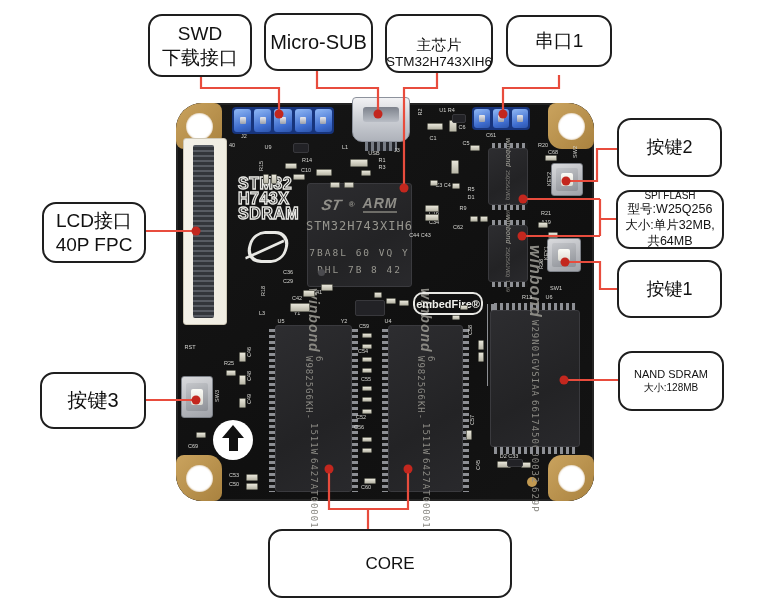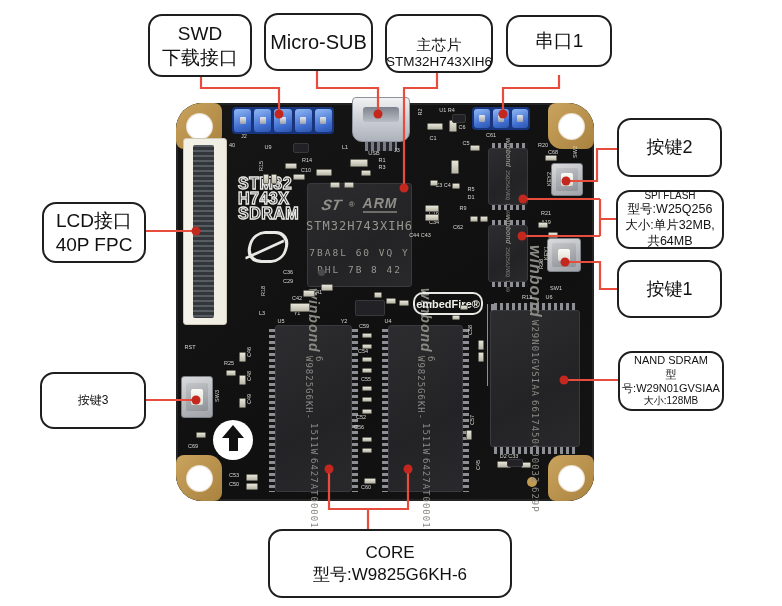--- a/index.html
+++ b/index.html
@@ -383,28 +383,26 @@
         <span style="font-size: 10px;">SPI FLASH</span>
         <span style="font-size: 12.5px;">型号:W25Q256</span>
         <span style="font-size: 12.5px;">大小:单片32MB,</span>
         <span style="font-size: 12.5px;">共64MB</span>
       </div>
       <div class="callout" style="left: 617px; top: 260px; width: 105px; height: 58px;">
         <span style="font-size: 18px;">按键1</span>
       </div>
       <div class="callout" style="left: 618px; top: 351px; width: 106px; height: 60px;">
         <span style="font-size: 11px;">NAND SDRAM</span>
-        <span style="font-size: 11px;">型号:W29N01GVSIAA</span>
         <span style="font-size: 10px;">大小:128MB</span>
       </div>
       <div class="callout" style="left: 42px; top: 202px; width: 104px; height: 61px;">
         <span style="font-size: 19px;">LCD接口</span>
         <span style="font-size: 19px;">40P FPC</span>
       </div>
       <div class="callout" style="left: 40px; top: 372px; width: 106px; height: 57px;">
-        <span style="font-size: 12px;">按键3</span>
+        <span style="font-size: 20px;">按键3</span>
       </div>
       <div class="callout" style="left: 268px; top: 529px; width: 244px; height: 69px;">
         <span style="font-size: 17px;">CORE</span>
-        <span style="font-size: 17px;">型号:W9825G6KH-6</span>
       </div>
     </div>
 </div>
 
 </body></html>

